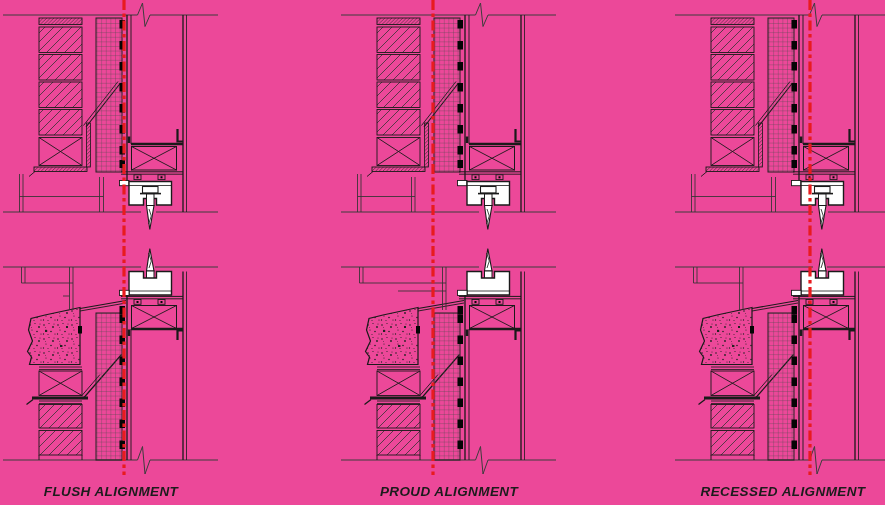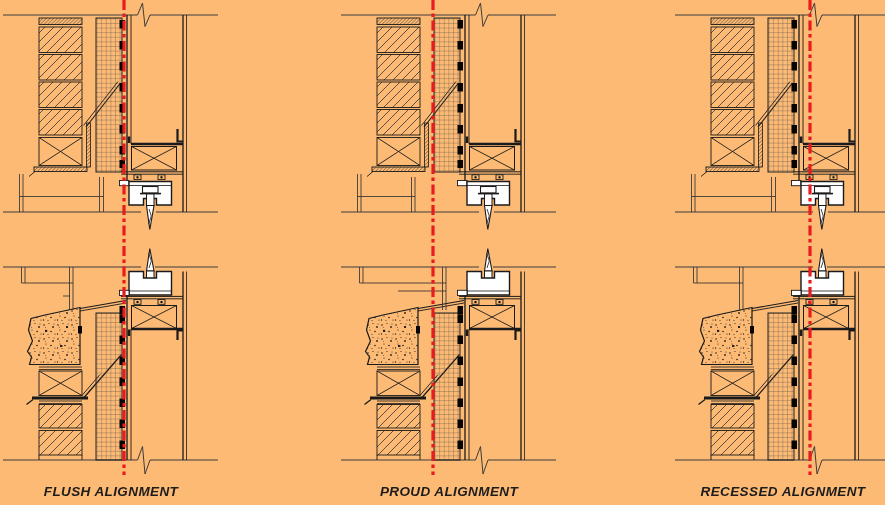--- a/index.html
+++ b/index.html
@@ -1,16 +1,16 @@
 <!DOCTYPE html>
 <html><head>
 <meta charset="utf-8">
 <style>
   html,body{margin:0;padding:0;background:#ffffff;}
-  .stage{position:relative;width:885px;height:505px;background:#fdba74;overflow:hidden;
+  .stage{position:relative;width:885px;height:505px;background:#ec4899;overflow:hidden;
          font-family:"Liberation Sans", sans-serif;}
   svg{display:block;}
   .plabel{font-family:"Liberation Sans", sans-serif;font-style:italic;font-weight:700;
           font-size:13.5px;letter-spacing:0.4px;fill:#1c1c1c;}
   .redline{stroke:#e81b1f;stroke-width:3.2;stroke-dasharray:10 3.5 3.5 3.5;fill:none;}
   .ret{stroke:#333;stroke-width:0.85;fill:none;}
 </style>
 </head>
 <body>
 

